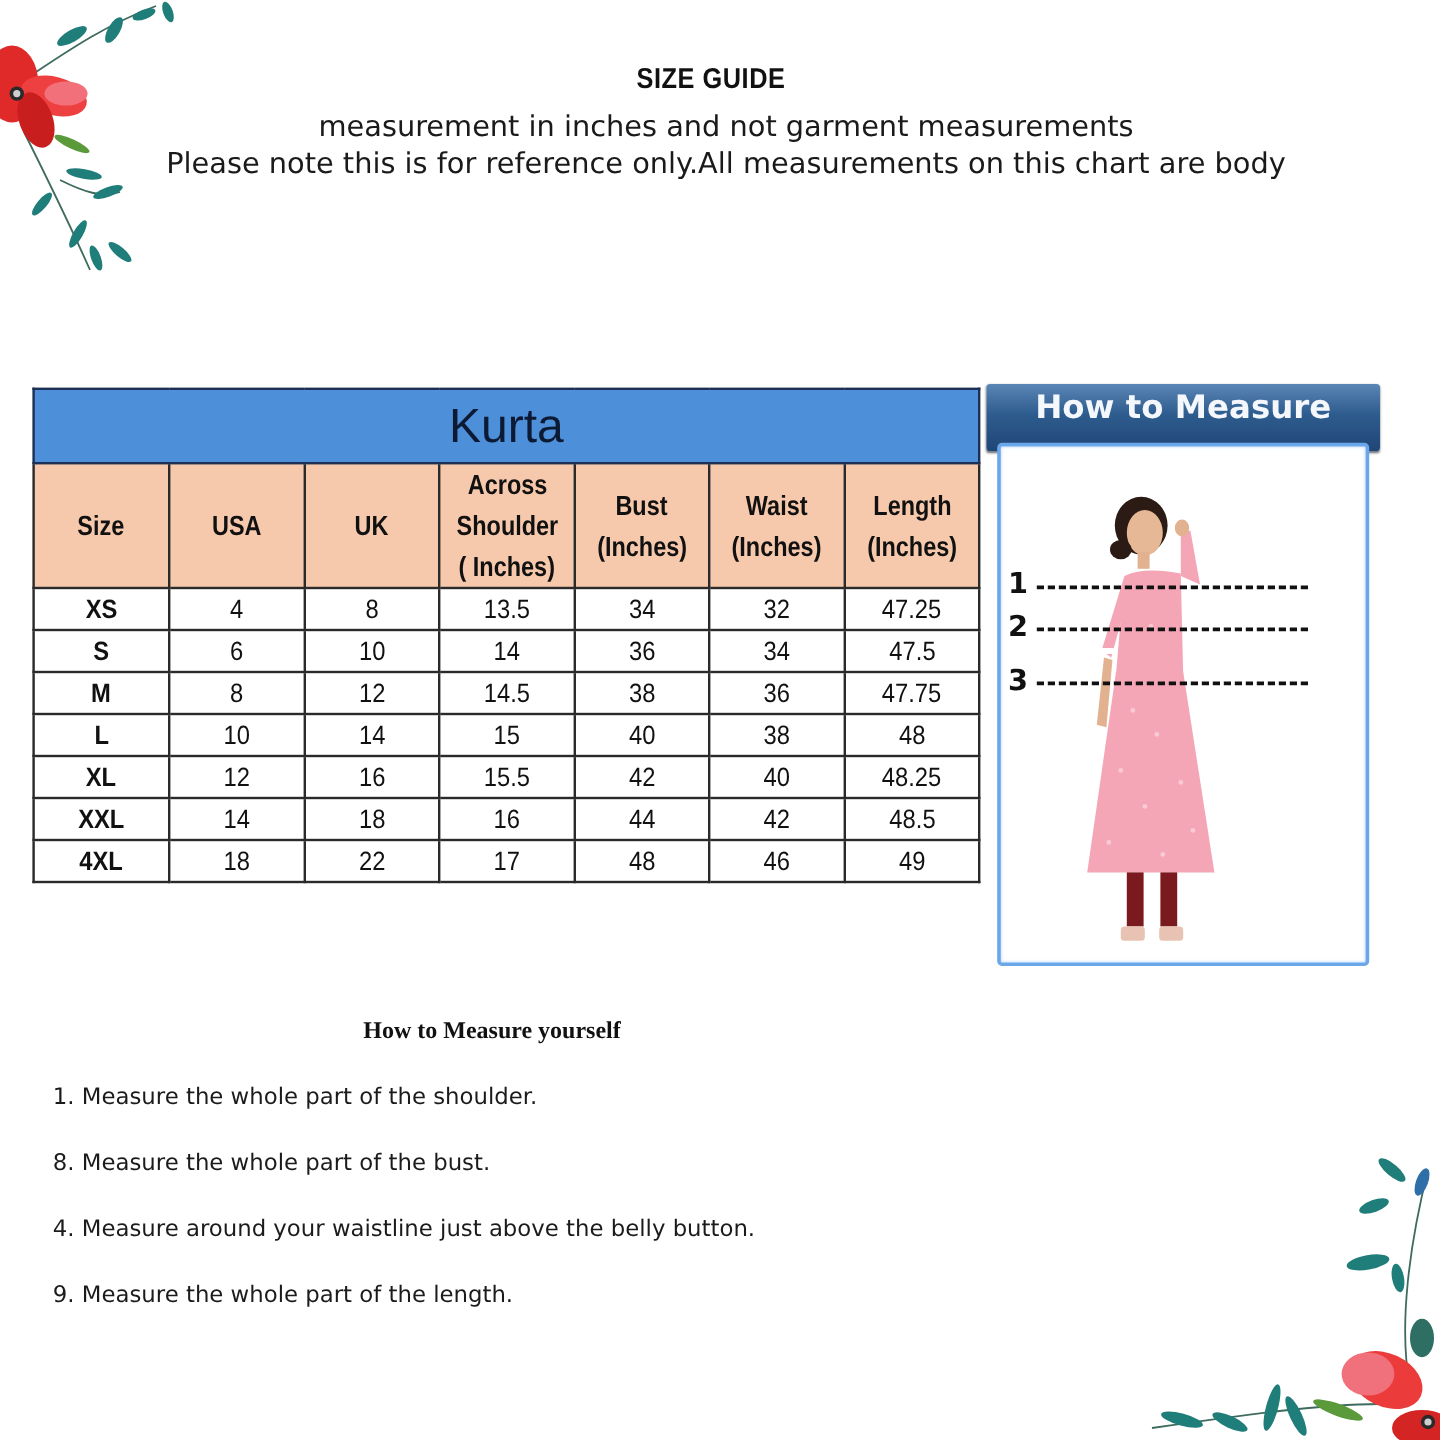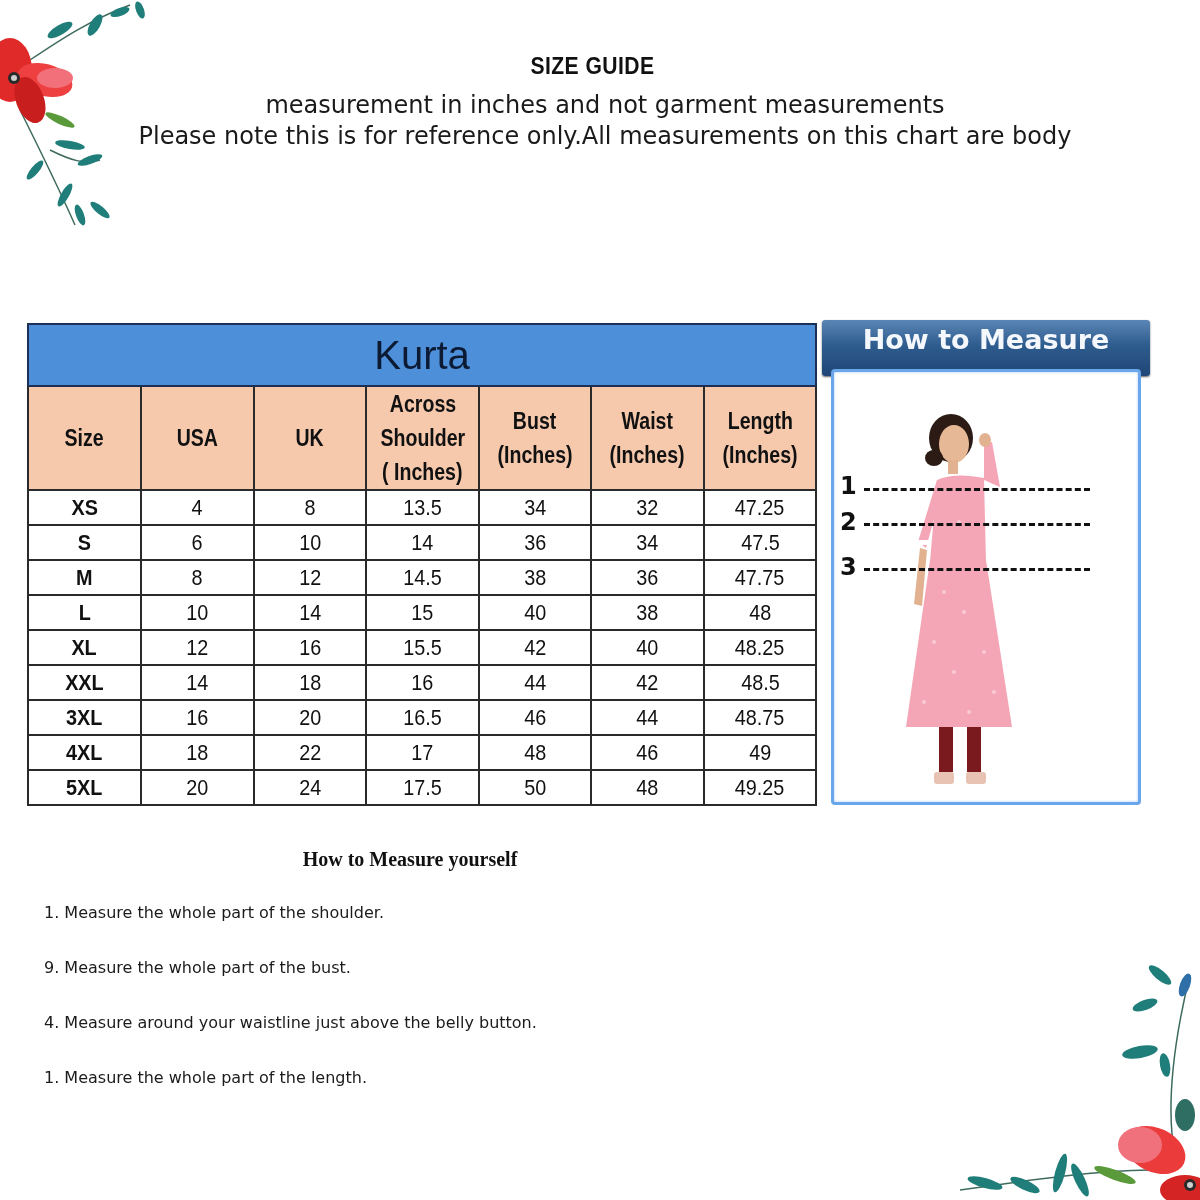--- a/index.html
+++ b/index.html
@@ -59,21 +59,21 @@
   .dash {
     height: 0; border-top: 3px dashed #111;
   }
 
   
   .instr-title {
     left: 160px; width: 500px; top: 848px; text-align: center;
     font-family: Liberation Serif, serif; font-weight: bold; font-size: 20px;
   }
   .instr {
-    left: 44px; font-family: "DejaVu Sans", sans-serif; font-size: 16px; color: #1b1b1b;
+    left: 44px; font-family: "DejaVu Sans", sans-serif; font-size: 19px; color: #1b1b1b;
   }
 </style>
 </head>
 <body>
 
 <svg class="abs" style="left:0;top:0" width="170" height="240" viewBox="0 0 170 240">
   <g stroke="#3f6b5e" stroke-width="1.5" fill="none">
     <path d="M20 110 C40 150 55 180 75 225"></path>
     <path d="M30 60 C60 40 90 20 130 5"></path>
     <path d="M50 150 C70 160 85 165 100 160"></path>
@@ -220,45 +220,27 @@
     <tr>
       <td class="size"><span>XXL</span></td>
       <td><span>14</span></td>
       <td><span>18</span></td>
       <td><span>16</span></td>
       <td><span>44</span></td>
       <td><span>42</span></td>
       <td><span>48.5</span></td>
     </tr>
     <tr>
-      <td class="size"><span>3XL</span></td>
-      <td><span>16</span></td>
-      <td><span>20</span></td>
-      <td><span>16.5</span></td>
-      <td><span>46</span></td>
-      <td><span>44</span></td>
-      <td><span>48.75</span></td>
-    </tr>
-    <tr>
       <td class="size"><span>4XL</span></td>
       <td><span>18</span></td>
       <td><span>22</span></td>
       <td><span>17</span></td>
       <td><span>48</span></td>
       <td><span>46</span></td>
       <td><span>49</span></td>
-    </tr>
-    <tr>
-      <td class="size"><span>5XL</span></td>
-      <td><span>20</span></td>
-      <td><span>24</span></td>
-      <td><span>17.5</span></td>
-      <td><span>50</span></td>
-      <td><span>48</span></td>
-      <td><span>49.25</span></td>
     </tr>
   </tbody>
 </table>
 
 <div class="abs htm-banner">How to Measure</div>
 <div class="abs htm-frame">
   <svg width="304" height="430" viewBox="0 0 304 430" style="position:absolute;left:0;top:0">
 
     <ellipse cx="117" cy="66" rx="22" ry="24" fill="#2b1b14"></ellipse>
     <ellipse cx="120" cy="72" rx="15" ry="19" fill="#e6b896"></ellipse>
@@ -296,15 +278,15 @@
   <div class="abs marker" style="left:6px;top:100px">1</div>
   <div class="abs dash" style="left:30px;top:116px;width:226px"></div>
   <div class="abs marker" style="left:6px;top:136px">2</div>
   <div class="abs dash" style="left:30px;top:151px;width:226px"></div>
   <div class="abs marker" style="left:6px;top:181px">3</div>
   <div class="abs dash" style="left:30px;top:196px;width:226px"></div>
 </div>
 
 <div class="abs instr-title">How to Measure yourself</div>
 <div class="abs instr" style="top:903px">1. Measure the whole part of the shoulder.</div>
-<div class="abs instr" style="top:958px">9. Measure the whole part of the bust.</div>
+<div class="abs instr" style="top:958px">8. Measure the whole part of the bust.</div>
 <div class="abs instr" style="top:1013px">4. Measure around your waistline just above the belly button.</div>
-<div class="abs instr" style="top:1068px">1. Measure the whole part of the length.</div>
+<div class="abs instr" style="top:1068px">9. Measure the whole part of the length.</div>
 
 </body></html>

